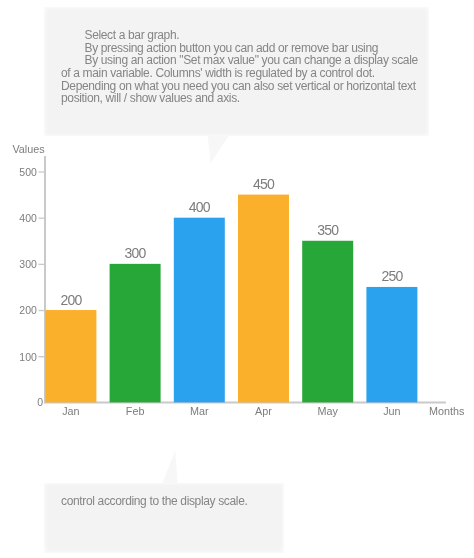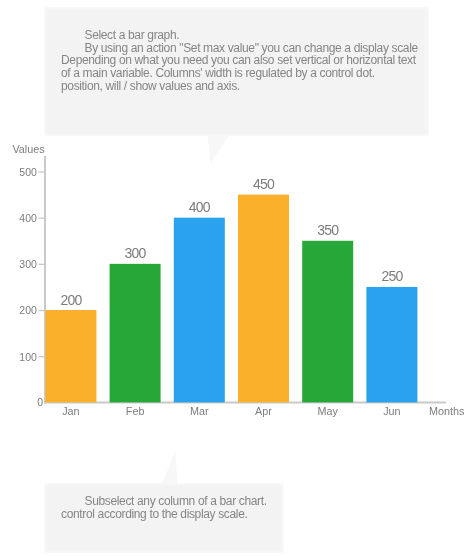--- a/index.html
+++ b/index.html
@@ -39,23 +39,24 @@
   #chart{will-change:transform;}
   #chart text{-webkit-font-smoothing:antialiased;font-family:"Liberation Sans",sans-serif;}
   svg text{shape-rendering:geometricPrecision;}
 </style>
 </head>
 <body>
 
 <div id="top-callout" class="callout">
   <div class="ctext" id="top-text">
       <div class="line indent">Select a bar graph.</div>
+      <div class="line indent">By pressing action button you can add or remove bar using</div>
       <div class="line indent">By using an action "Set max value" you can change a display scale</div>
+      <div class="line">of a main variable. Columns' width is regulated by a control dot.</div>
       <div class="line">Depending on what you need you can also set vertical or horizontal text</div>
-      <div class="line">of a main variable. Columns' width is regulated by a control dot.</div>
       <div class="line">position, will / show values and axis.</div>
     </div>
 </div>
 <svg id="top-tail" viewBox="0 0 24 29" aria-hidden="true">
   <path d="M0.6 0.5 L22 0.5 L3.6 28 Z" fill="#f7f7f7"></path>
 </svg>
 
 <svg id="chart" viewBox="0 0 474 290">
     <line x1="45" y1="16" x2="45" y2="263.2" stroke="#c9c9c9" stroke-width="2"></line>
     <line x1="44" y1="262.4" x2="446" y2="262.4" stroke="#c9c9c9" stroke-width="2"></line>
@@ -90,16 +91,15 @@
     <text x="391.9" y="274.9" font-size="10.8" fill="#7c7c7c" text-anchor="middle">Jun</text>
     <text x="12.4" y="12.800000000000011" font-size="10.8" fill="#7c7c7c" text-anchor="start">Values</text>
     <text x="428.9" y="274.9" font-size="10.8" fill="#7c7c7c" text-anchor="start">Months</text>
   </svg>
 
 <svg id="bottom-tail" viewBox="0 0 18 34" aria-hidden="true">
   <path d="M14.2 0.5 L16.6 33.5 L1.3 33.5 Z" fill="#f7f7f7"></path>
 </svg>
 <div id="bottom-callout" class="callout">
   <div class="ctext" id="bottom-text">
-      <div class="line indent">Subselect any column of a bar chart.</div>
       <div class="line">control according to the display scale.</div>
     </div>
 </div>
 
 </body></html>

